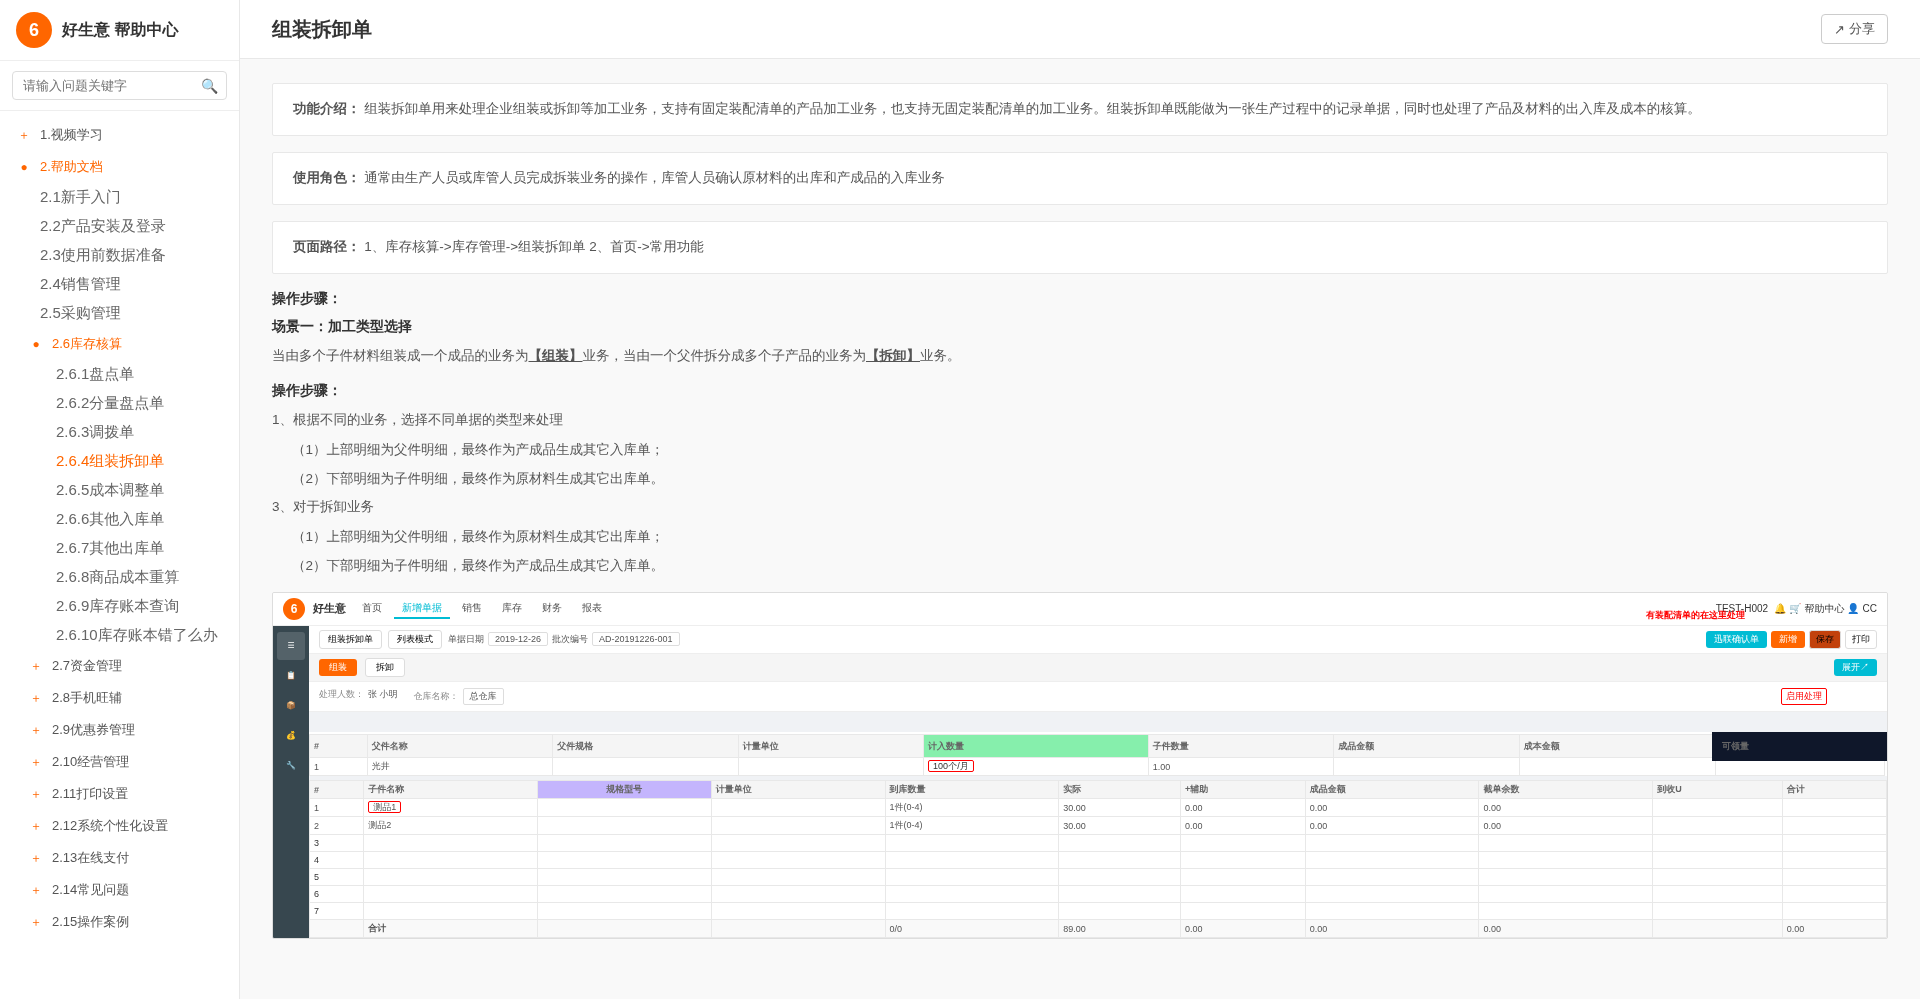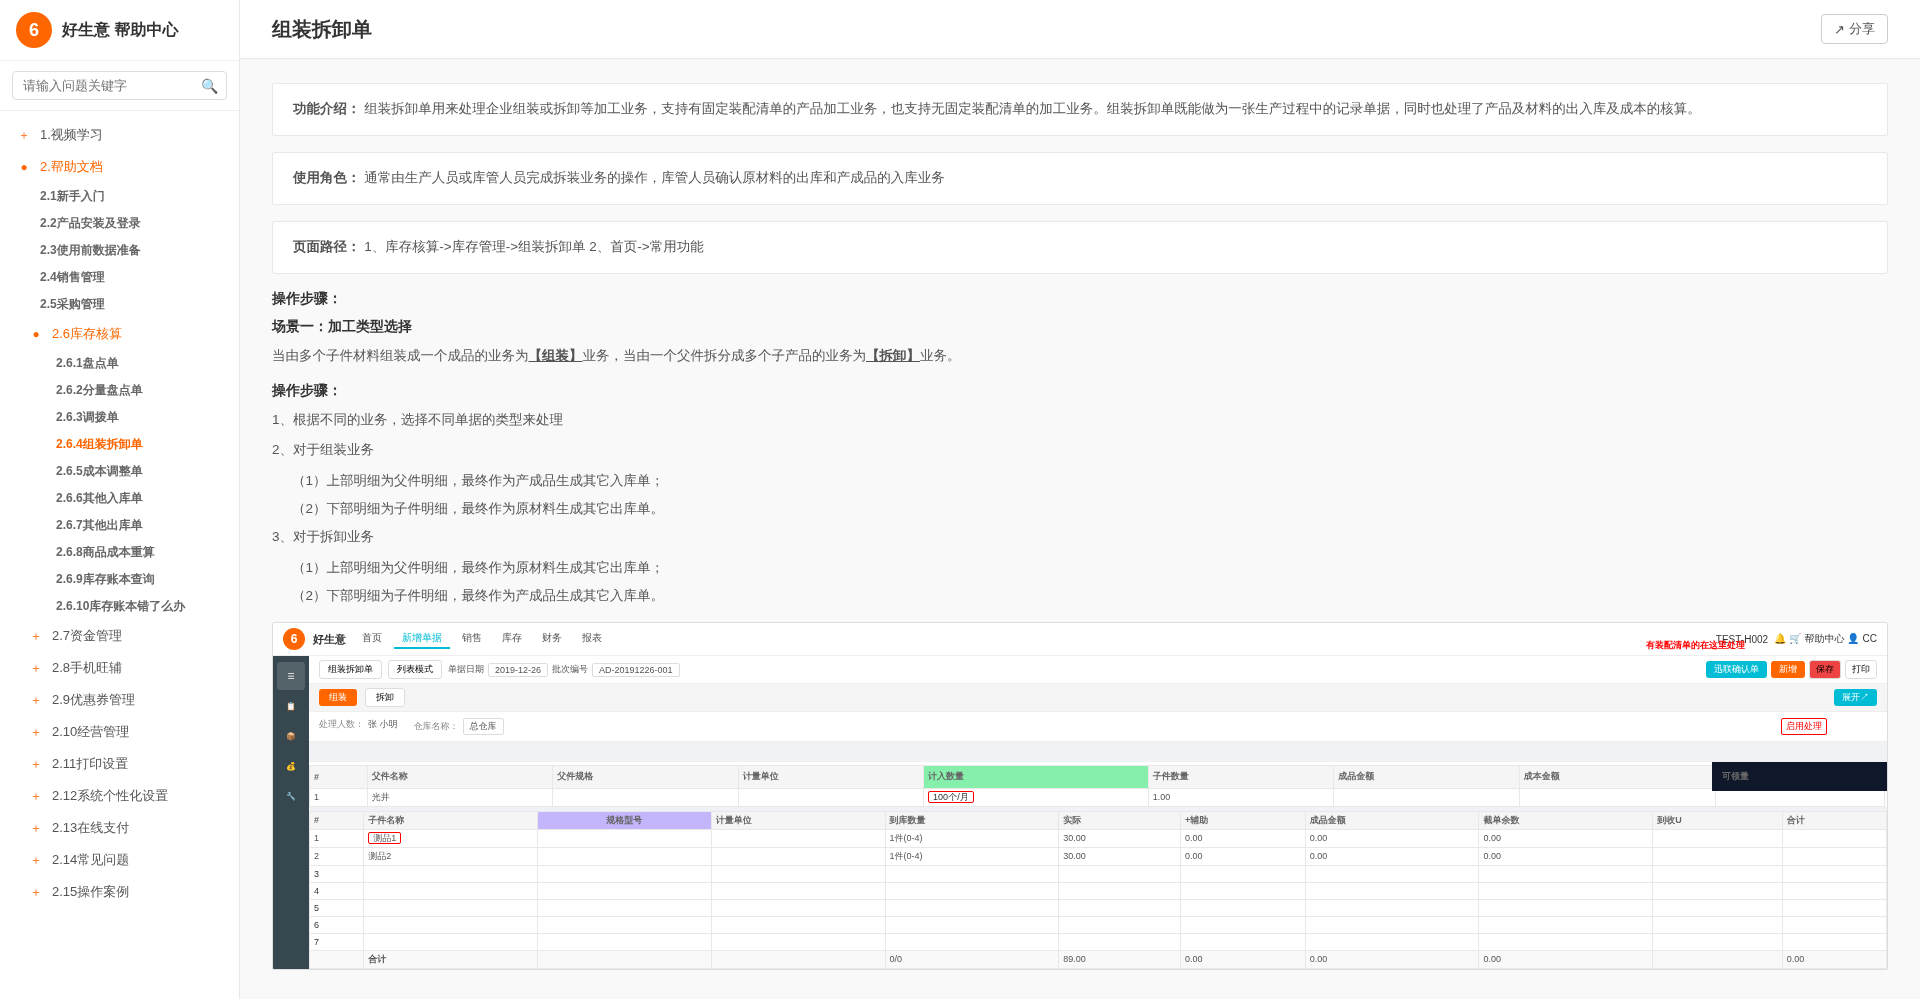--- a/index.html
+++ b/index.html
@@ -12,21 +12,21 @@
     .logo-text { font-size: 16px; font-weight: bold; color: #333; }
     .sidebar-search { padding: 10px 12px; border-bottom: 1px solid #eee; }
     .sidebar-search input { width: 100%; padding: 6px 30px 6px 10px; border: 1px solid #ddd; border-radius: 4px; font-size: 13px; outline: none; color: #999; }
     .search-wrap { position: relative; }
     .search-icon-btn { position: absolute; right: 8px; top: 50%; transform: translateY(-50%); background: none; border: none; cursor: pointer; color: #999; font-size: 14px; }
     .sidebar-nav { flex: 1; overflow-y: auto; padding: 8px 0; }
     .nav-item { display: flex; align-items: center; padding: 7px 16px; cursor: pointer; color: #555; font-size: 13px; }
     .nav-item .nav-icon { width: 16px; height: 16px; display: inline-flex; align-items: center; justify-content: center; margin-right: 8px; font-size: 12px; flex-shrink: 0; }
     .nav-item.active-parent { color: #f60; }
     .nav-item.active-parent .nav-icon { color: #f60; }
-    .nav-subitem { padding: 5px 16px 5px 40px; cursor: pointer; color: #666; font-size: 12px; font-weight: bold; }
+    .nav-subitem { padding: 5px 16px 5px 40px; cursor: pointer; color: #666; font-size: 15px; }
     .nav-subitem.active { color: #f60; }
     .plus-icon { color: #f60; font-size: 14px; margin-right: 6px; }
     .minus-icon { color: #f60; font-size: 14px; margin-right: 6px; }
 
     
     .main { flex: 1; display: flex; flex-direction: column; overflow: hidden; }
     .main-header { background: #fff; border-bottom: 1px solid #e8e8e8; padding: 14px 32px; display: flex; align-items: center; justify-content: space-between; }
     .page-title { font-size: 20px; font-weight: 600; color: #333; }
     .share-btn { display: flex; align-items: center; gap: 4px; border: 1px solid #ccc; border-radius: 4px; padding: 5px 12px; cursor: pointer; color: #555; font-size: 13px; background: #fff; }
     .main-content { flex: 1; overflow-y: auto; padding: 24px 32px; background: #f9f9f9; }
@@ -164,21 +164,20 @@
 
     <div class="scene-title">场景一：加工类型选择</div>
     <div class="content-text">
       当由多个子件材料组装成一个成品的业务为<span class="highlight">【组装】</span>业务，当由一个父件拆分成多个子产品的业务为<span class="highlight">【拆卸】</span>业务。
     </div>
 
     <div class="steps-label">操作步骤：</div>
 
     <div class="content-text">1、根据不同的业务，选择不同单据的类型来处理</div>
 
-    <div class="content-text">2、对于组装业务</div>
     <div class="indent-1">（1）上部明细为父件明细，最终作为产成品生成其它入库单；</div>
     <div class="indent-1">（2）下部明细为子件明细，最终作为原材料生成其它出库单。</div>
 
     <div class="content-text">3、对于拆卸业务</div>
     <div class="indent-1">（1）上部明细为父件明细，最终作为原材料生成其它出库单；</div>
     <div class="indent-1">（2）下部明细为子件明细，最终作为产成品生成其它入库单。</div>
 
     <div class="fake-screenshot" style="margin-top:14px; position:relative;">
 
       <div style="background:#fff; border-bottom:1px solid #eee; padding:5px 10px; display:flex; align-items:center; gap:8px; font-size:10px;">
@@ -220,21 +219,21 @@
               <span style="border:1px solid #ddd;border-radius:2px;padding:1px 6px;background:#fff;">AD-20191226-001</span>
             </div>
             <div style="flex:1;"></div>
 
             <div style="position:relative;display:flex;align-items:center;gap:4px;">
               <div style="position:relative;">
                 <span style="color:#f00;font-size:9px;position:absolute;top:-22px;left:-60px;white-space:nowrap;font-weight:bold;">有装配清单的在这里处理</span>
                 <button style="background:#00bcd4;color:#fff;border:none;border-radius:3px;padding:2px 8px;font-size:9px;cursor:pointer;">迅联确认单</button>
               </div>
               <button style="background:#f60;color:#fff;border:none;border-radius:3px;padding:2px 8px;font-size:9px;cursor:pointer;">新增</button>
-              <button style="background:#ef4444;border:1px solid #ddd;border-radius:3px;padding:2px 6px;font-size:9px;cursor:pointer;">保存</button>
+              <button style="background:#c2410c;border:1px solid #ddd;border-radius:3px;padding:2px 6px;font-size:9px;cursor:pointer;">保存</button>
               <button style="background:#fff;border:1px solid #ddd;border-radius:3px;padding:2px 6px;font-size:9px;cursor:pointer;">打印</button>
             </div>
           </div>
 
           <div style="background:#f5f5f5;padding:4px 10px;display:flex;align-items:center;gap:8px;font-size:9px;border-bottom:1px solid #eee;position:relative;">
             <button style="background:#f60;color:#fff;border:none;border-radius:3px;padding:2px 10px;font-size:9px;cursor:pointer;">组装</button>
             <button style="background:#fff;border:1px solid #ddd;border-radius:3px;padding:2px 10px;font-size:9px;cursor:pointer;">拆卸</button>
             <div style="flex:1;"></div>
             <button style="background:#00bcd4;color:#fff;border:none;border-radius:3px;padding:2px 8px;font-size:9px;cursor:pointer;">展开↗</button>
 

